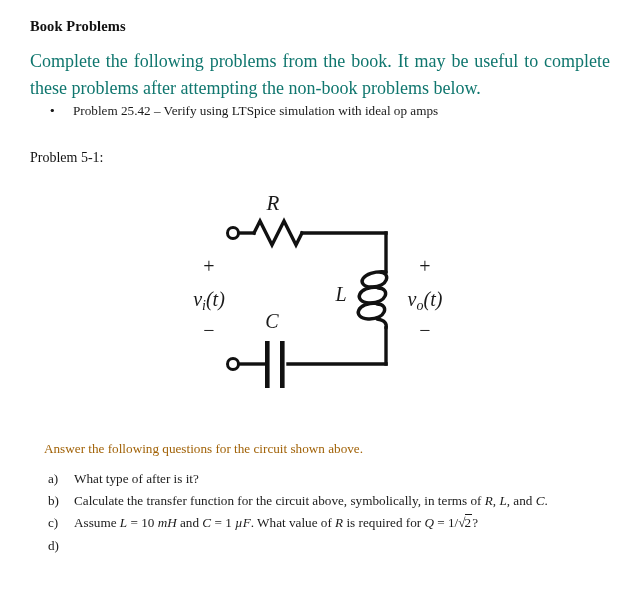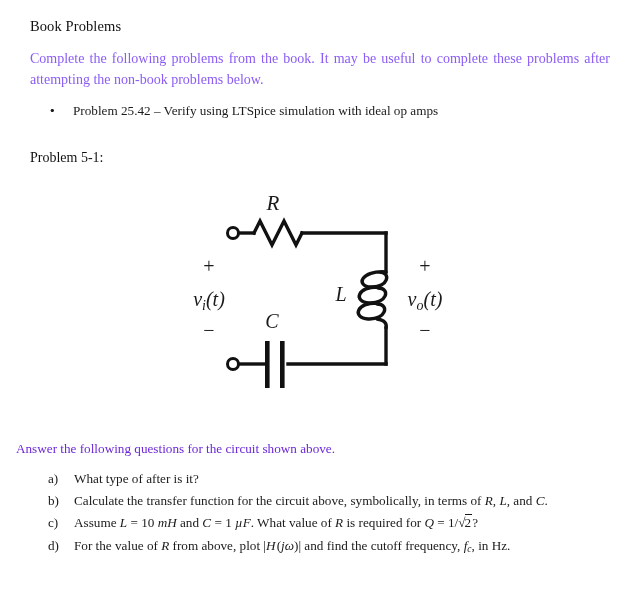--- a/index.html
+++ b/index.html
@@ -19,34 +19,34 @@
     position: absolute;
     left: 0; top: 0;
     width: 640px;
     height: 608px;
   }
   .doc-title {
     position: absolute;
     left: 30px;
     top: 18px;
     font-size: 14.5px;
-    font-weight: normal;
+    font-weight: bold;
     letter-spacing: 0.1px;
     color: #111;
   }
   .intro-para {
     position: absolute;
     left: 30px;
     top: 48px;
     width: 580px;
-    font-size: 14px;
+    font-size: 18px;
     line-height: 1.52;
     text-align: justify;
     text-justify: inter-word;
-    color: #8b5cf6;
+    color: #0f766e;
   }
   .book-list {
     position: absolute;
     left: 46px;
     top: 100px;
     width: 560px;
     margin: 0;
     padding: 0;
     list-style: none;
     font-size: 13.2px;
@@ -83,24 +83,24 @@
   .circuit-svg { display: block; }
   .ckt-label {
     font-family: "Liberation Serif", "DejaVu Serif", serif;
     font-style: italic;
     fill: #1a1a1a;
   }
 
   
   .answer-line {
     position: absolute;
-    left: 16px;
+    left: 44px;
     top: 441px;
     font-size: 13.2px;
-    color: #6d28d9;
+    color: #a16207;
   }
   .q-list {
     position: absolute;
     left: 46px;
     top: 468px;
     width: 580px;
     margin: 0;
     padding: 0;
     list-style: none;
     font-size: 13.2px;
@@ -223,17 +223,16 @@
     <li>
       <span class="marker">b)</span>
       <span>Calculate the transfer function for the circuit above, symbolically, in terms of&nbsp;<var>R</var>,&nbsp;<var>L</var>, and&nbsp;<var>C</var>.</span>
     </li>
     <li>
       <span class="marker">c)</span>
       <span>Assume&nbsp;<var>L</var> <span class="num">=</span> <span class="num">10</span>&nbsp;<var>mH</var> and&nbsp;<var>C</var> <span class="num">=</span> <span class="num">1</span>&nbsp;<var>µF</var>. What value of&nbsp;<var>R</var> is required for&nbsp;<var>Q</var> <span class="num">=</span> <span class="num">1/</span><span class="num">√</span><span class="radical">2</span>?</span>
     </li>
     <li>
       <span class="marker">d)</span>
-      <span>For the value of&nbsp;<var>R</var> from above, plot&nbsp;|<var>H</var> (<var>jω</var>)| and find the cutoff frequency,&nbsp;<var>f</var><span class="sub">c</span>, in Hz.</span>
     </li>
   </ol>
 
 </div>
 
 </body></html>

